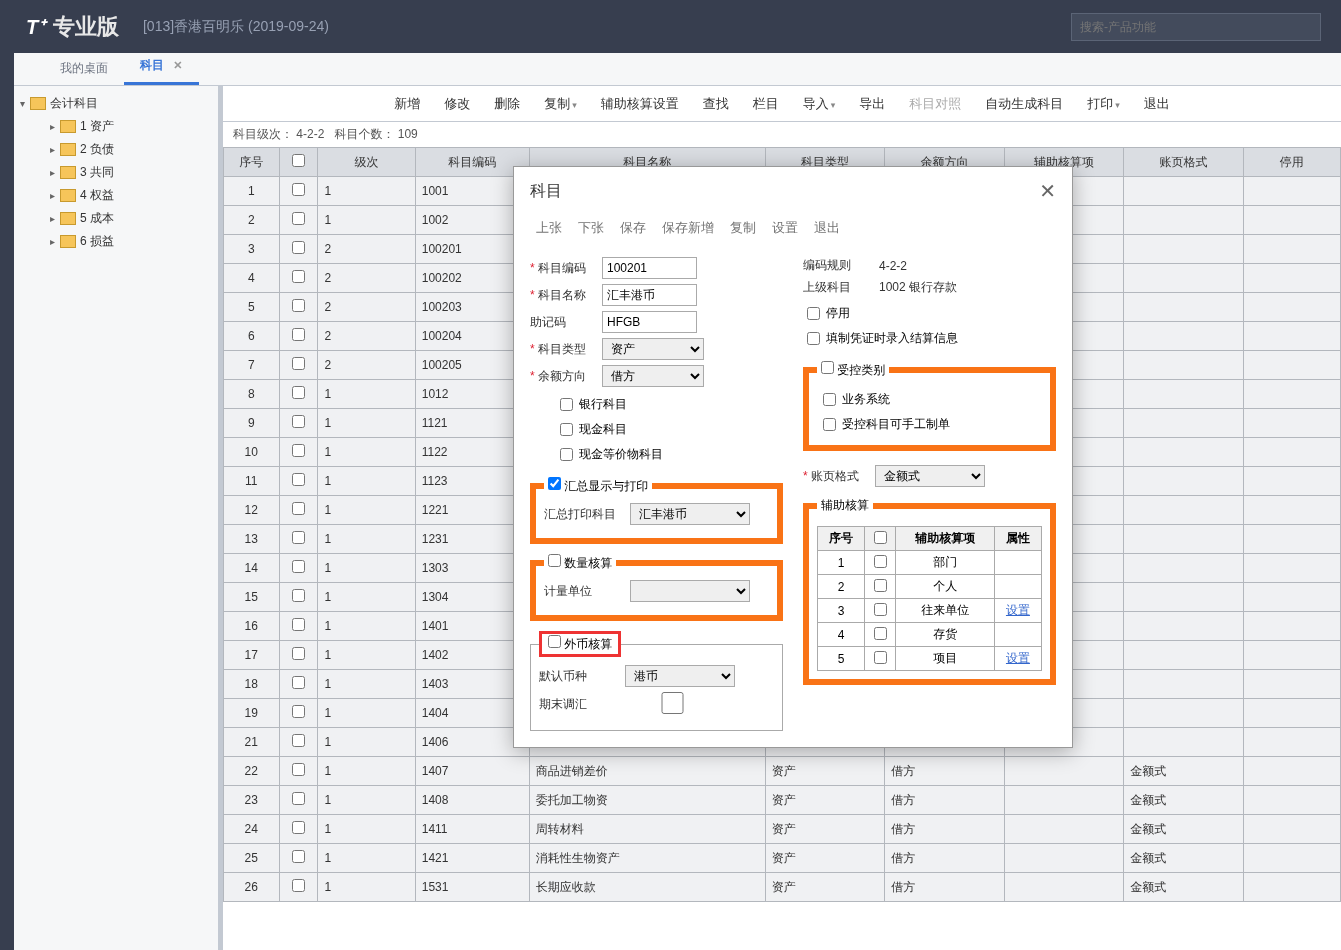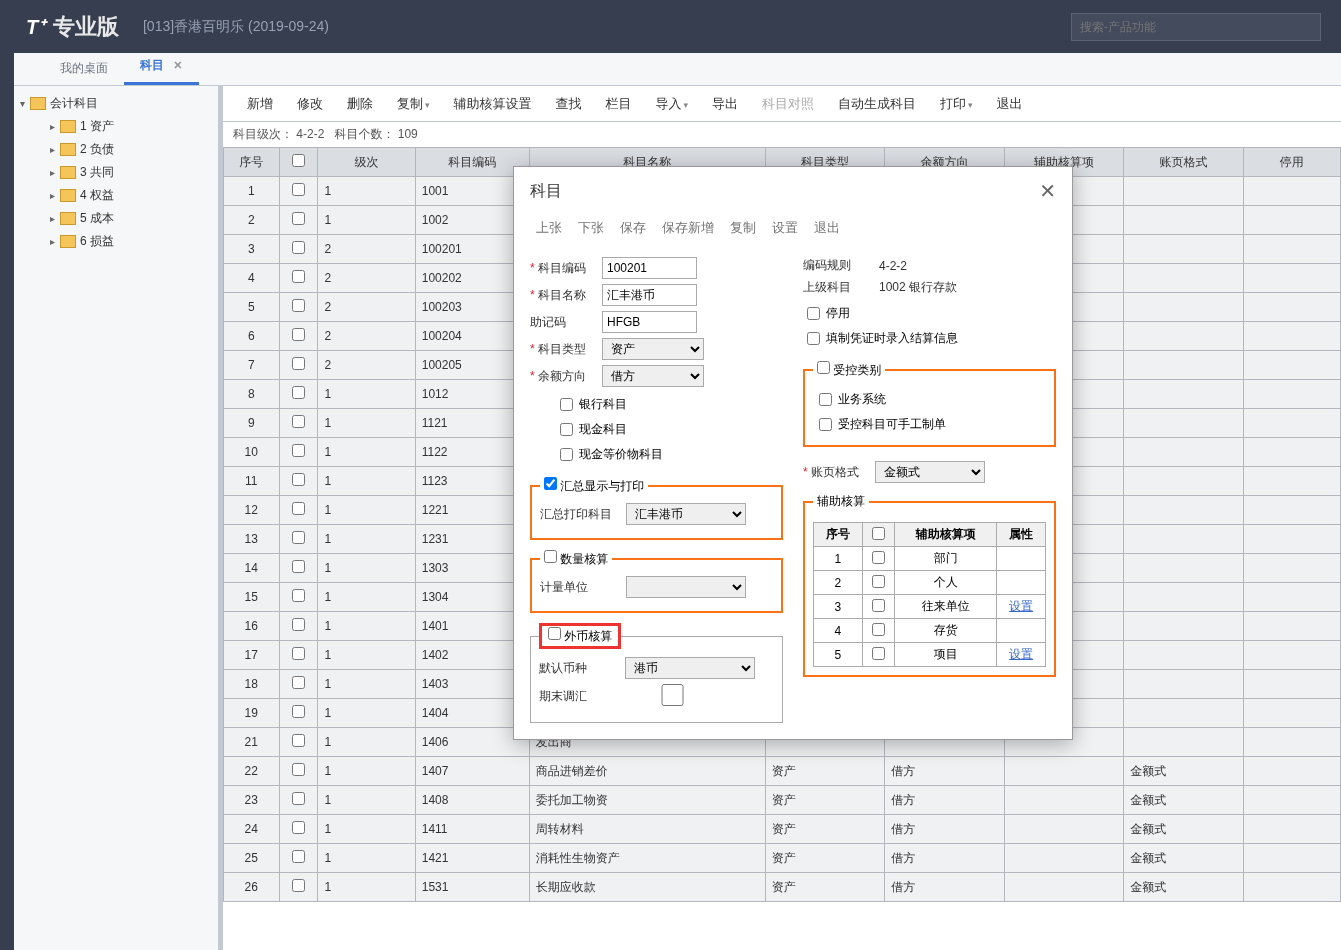--- a/index.html
+++ b/index.html
@@ -17,21 +17,21 @@
 .tab .close{margin-left:6px;color:#999;font-size:11px;}
 .body{flex:1;display:flex;overflow:hidden;}
 .sidebar{width:205px;background:#f6f7f8;border-right:1px solid #c3c9d2;padding:6px 0;}
 .tree-node{padding:3px 4px 3px 18px;display:flex;align-items:center;color:#333;cursor:pointer;}
 .tree-node.root{padding-left:6px;}
 .tree-node .caret{width:10px;display:inline-block;color:#666;font-size:10px;}
 .tree-node .fld{width:16px;height:13px;background:#f6c55a;border:1px solid #c89a2e;margin-right:4px;display:inline-block;}
 .tree-children{padding-left:20px;}
 .tree-children .tree-node{padding-left:16px;}
 .main{flex:1;display:flex;flex-direction:column;background:#fff;border-left:4px solid #c3c9d2;position:relative;}
-.toolbar{height:36px;border-bottom:1px solid #c3c9d2;display:flex;align-items:center;padding:0 14px;gap:4px;}
+.toolbar{height:36px;border-bottom:1px solid #c3c9d2;display:flex;align-items:center;padding:0 14px;gap:4px;justify-content:center;}
 .tbtn{padding:6px 10px;color:#333;cursor:pointer;border-radius:2px;font-size:13px;}
 .tbtn.disabled{color:#aaa;}
 .tbtn .dd{font-size:9px;margin-left:2px;color:#888;}
 .status{padding:4px 10px;color:#555;font-size:12px;}
 .grid{flex:1;overflow:auto;}
 .grid table{width:100%;border-collapse:collapse;}
 .grid th,.grid td{border:1px solid #b3b7bd;padding:0 6px;height:29px;text-align:left;color:#333;}
 .grid th{background:#dadde2;font-weight:normal;text-align:center;}
 .grid td.c{text-align:center;}
 .grid tbody tr{background:#f0f1f3;}
@@ -55,21 +55,21 @@
 .modal-body{padding:6px 16px 16px;display:flex;gap:20px;}
 .mcol{flex:1;}
 .frow{display:flex;align-items:center;margin-bottom:5px;}
 .flbl{width:72px;text-align:left;color:#333;}
 .req{color:#d23;}
 .finp{flex:1;}
 .finp input,.finp select{width:95px;height:22px;border:1px solid #aaa;padding:0 4px;}
 .finp select{width:102px;}
 .flabval{color:#333;padding-left:4px;}
 .ckrow{display:flex;align-items:center;padding:4px 0 4px 30px;gap:6px;}
-fieldset{border:2px solid #f97316;margin-top:10px;padding:8px;}
+fieldset{border:6px solid #f97316;margin-top:10px;padding:8px;}
 fieldset legend{padding:0 4px;font-size:12px;}
 .fc-hl{border:2px solid #e33;}
 .aux-table{width:100%;border-collapse:collapse;margin-top:4px;}
 .aux-table th,.aux-table td{border:1px solid #aaa;padding:2px 4px;text-align:center;height:24px;}
 .aux-table th{background:#f0f0f0;}
 .aux-table a{color:#36c;text-decoration:underline;cursor:pointer;}
 .selected-cell{border:2px solid #333 !important;}
 </style>
 </head>
 <body>
@@ -536,21 +536,21 @@
               <div class="frow">
                   <span class="flbl" style="width:86px">计量单位</span>
                   <span class="finp"><select style="width:120px"><option></option></select></span>
                 </div>
             </fieldset>
 
             <fieldset class="fc-hl" style="border:1px solid #aaa;position:relative">
               <legend style="border:3px solid #e33;padding:1px 6px"><input type="checkbox" style=""> <span>外币核算</span></legend>
               <div class="frow">
                   <span class="flbl" style="width:86px">默认币种</span>
-                  <span class="finp"><select style="width:130px"><option>港币</option></select></span>
+                  <span class="finp"><select style="width:110px"><option>港币</option></select></span>
                 </div>
               <div class="frow">
                   <span class="flbl" style="width:86px">期末调汇</span>
                   <span class="finp"><input type="checkbox" style=""></span>
                 </div>
             </fieldset>
           </div>
 
           <div class="mcol">
             <div class="frow">

